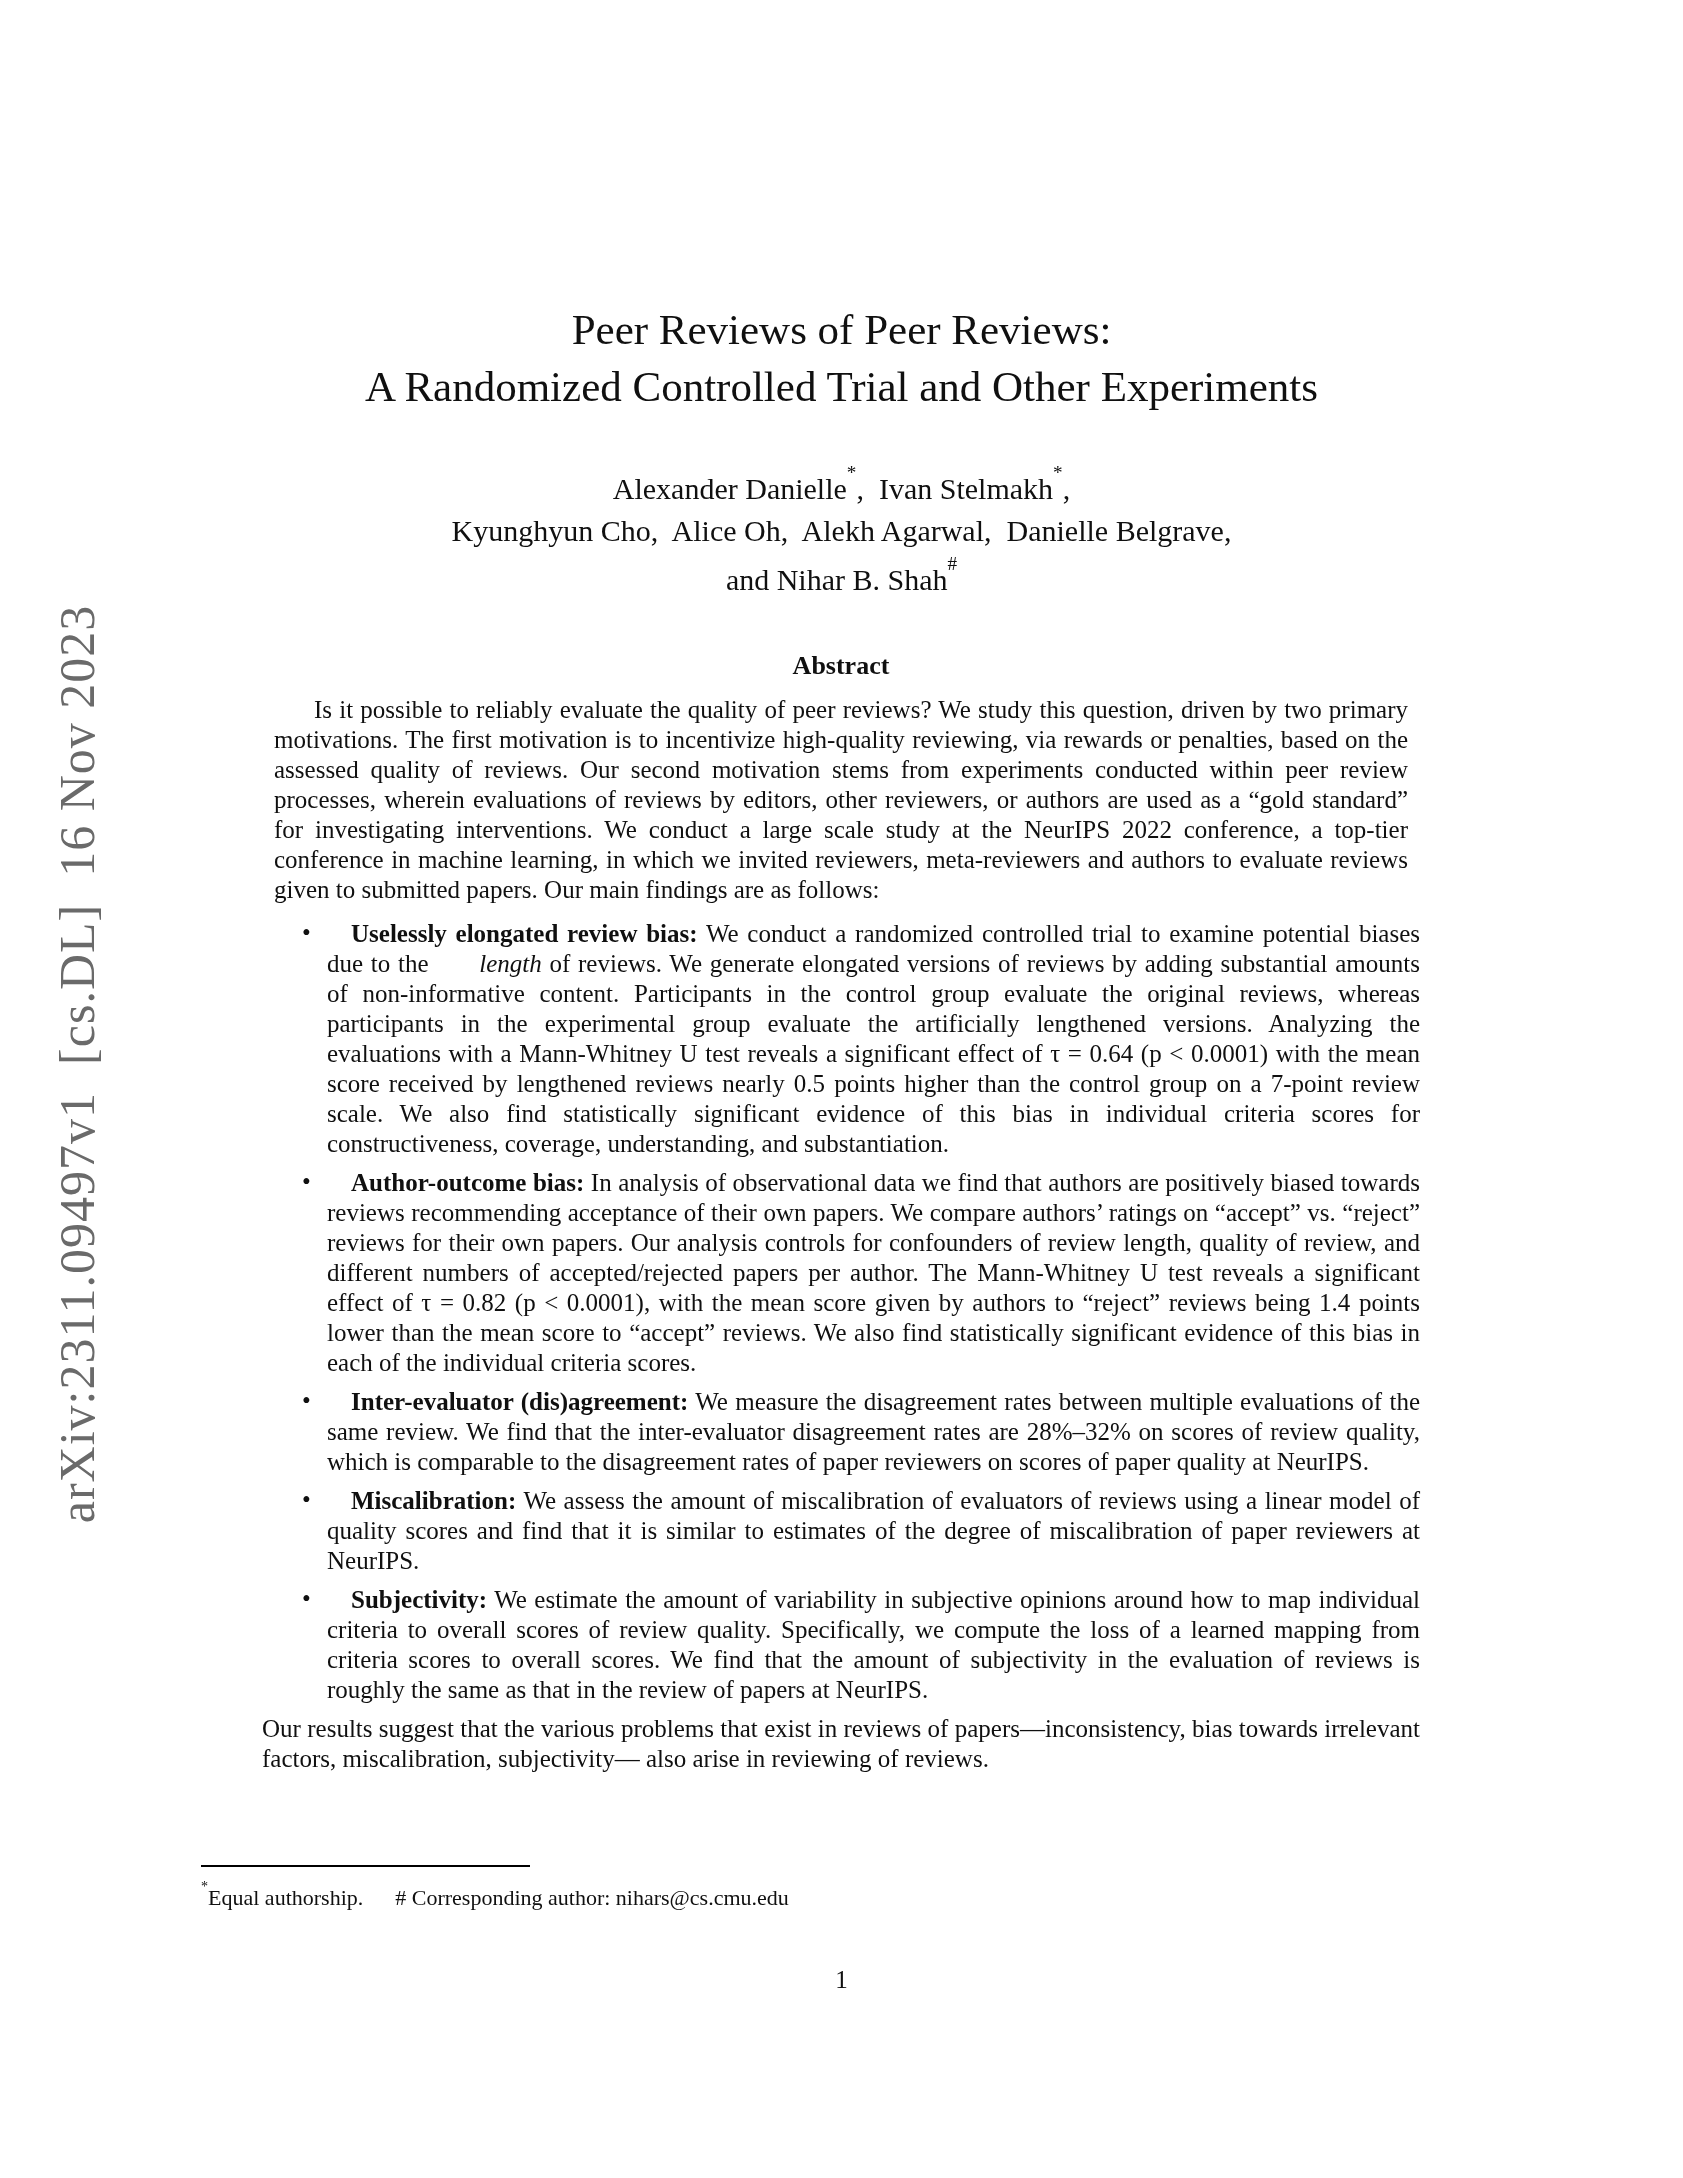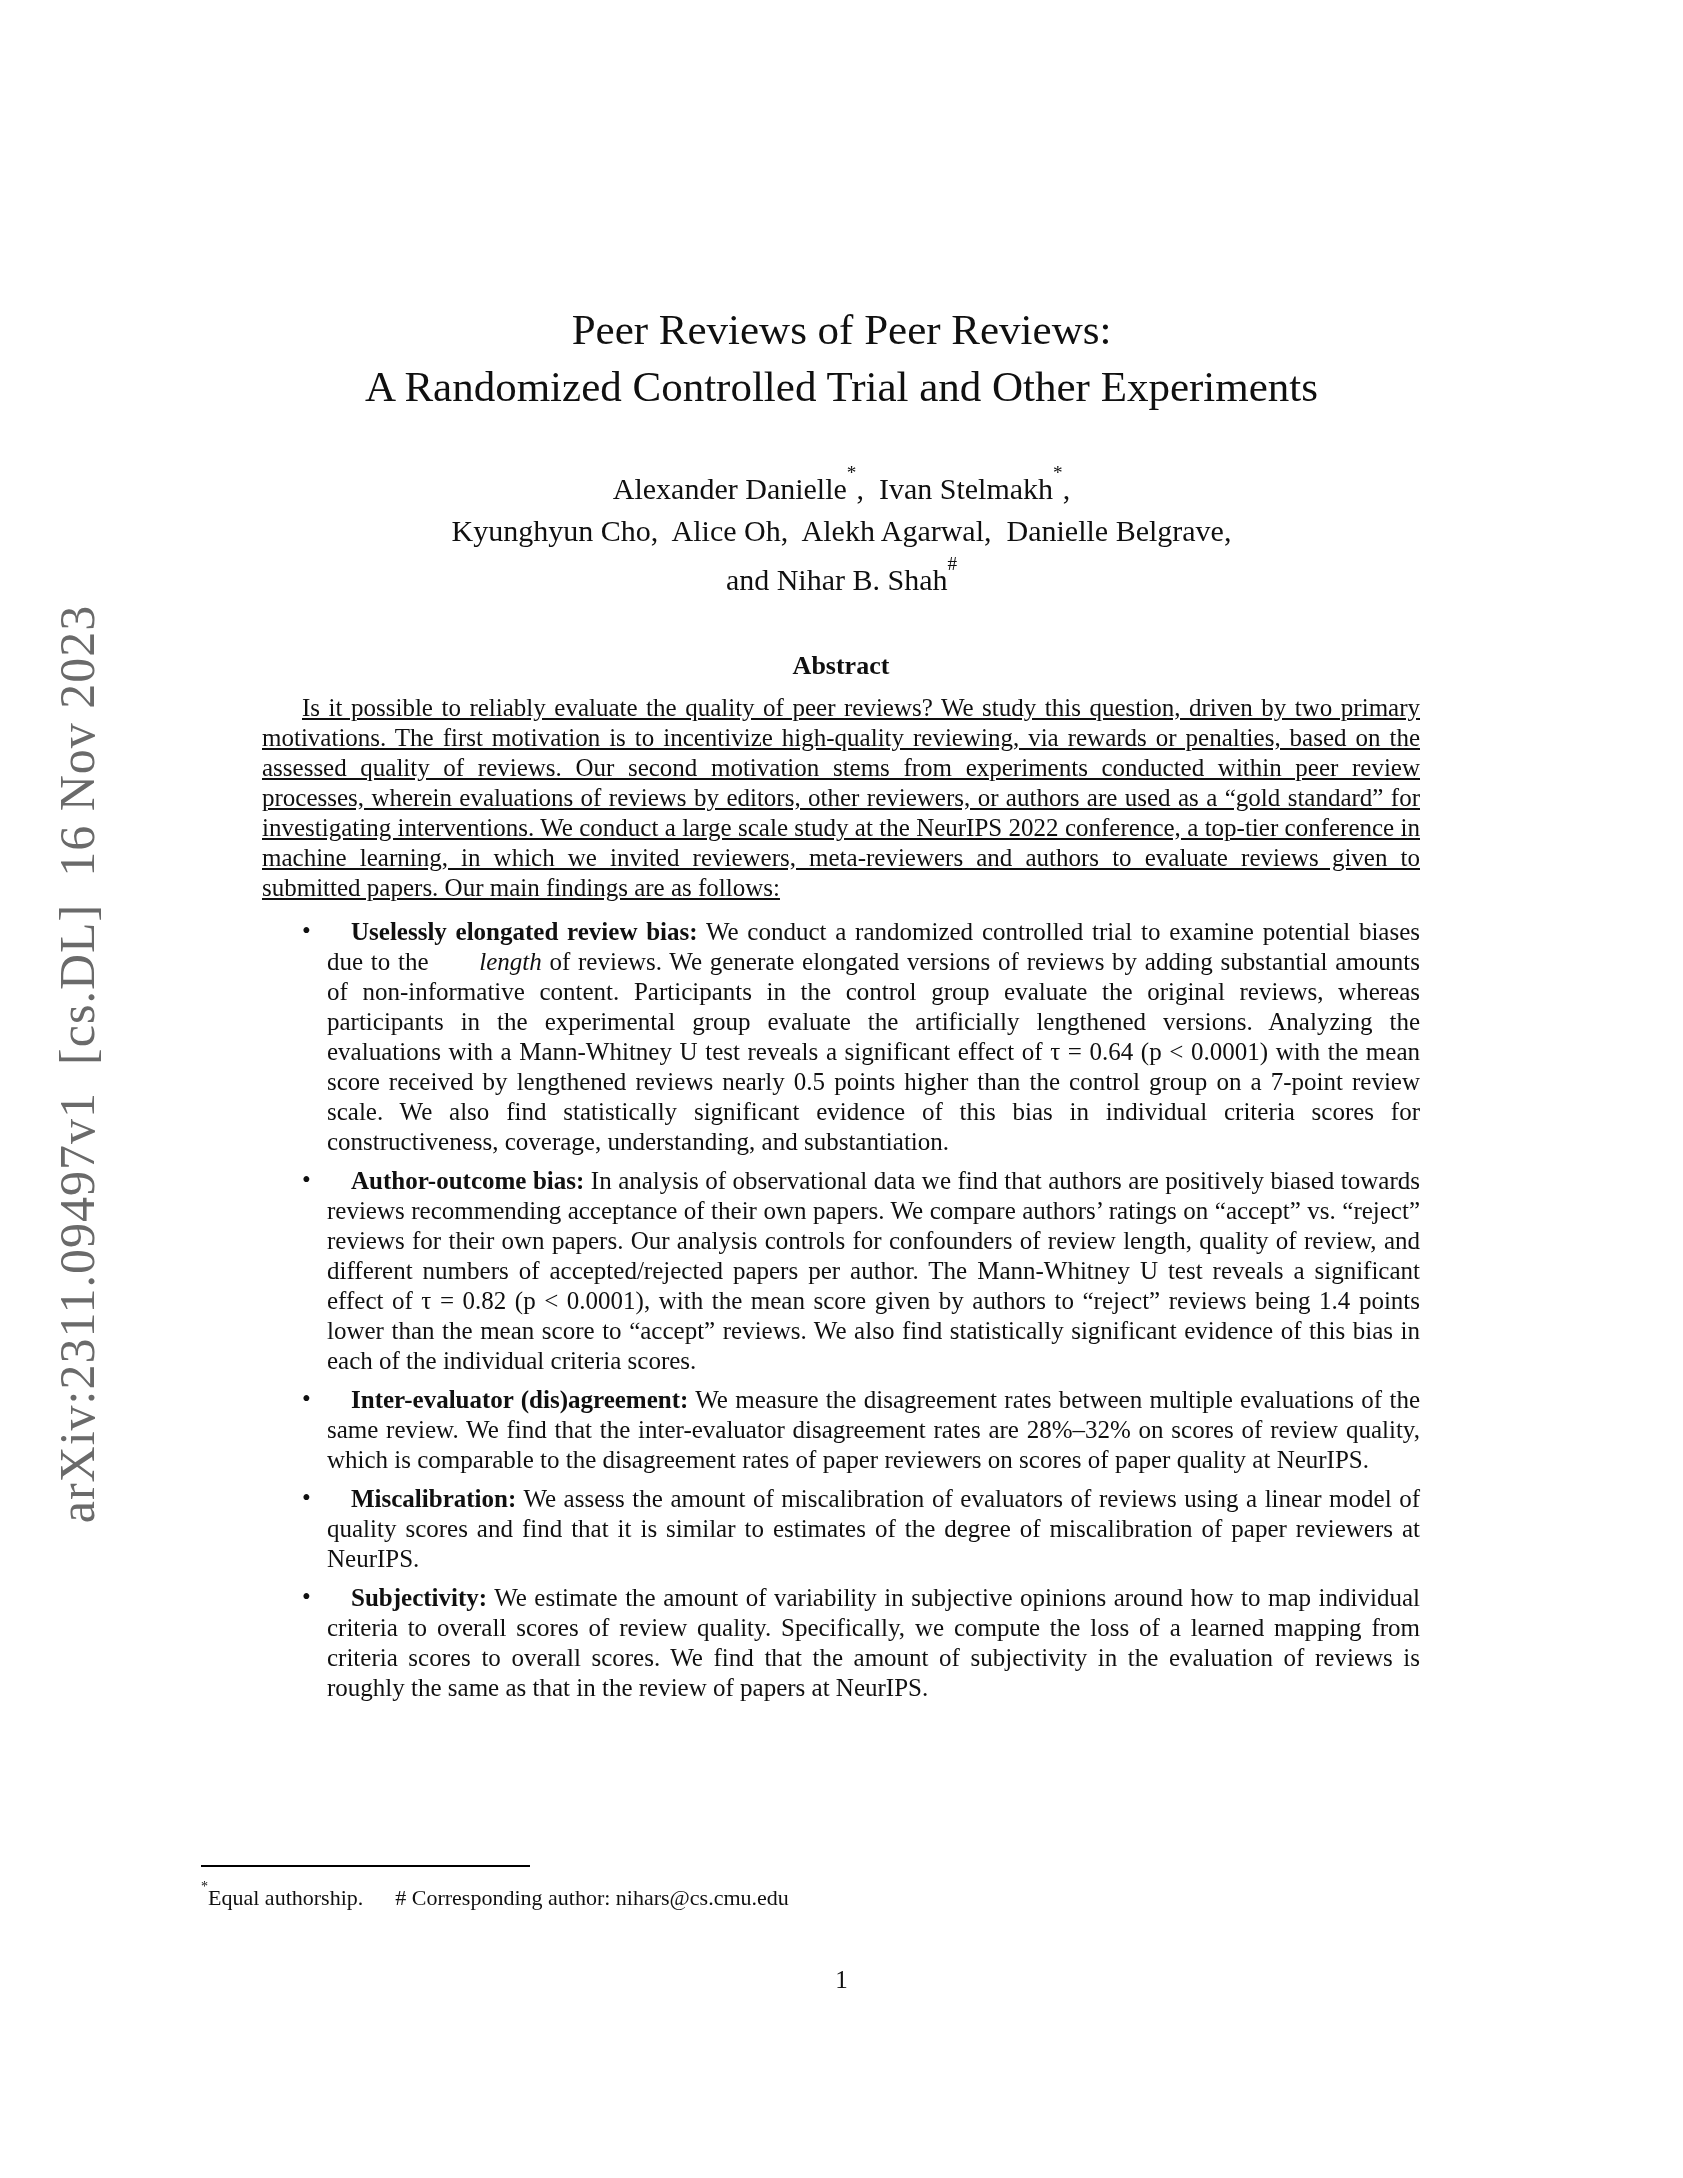--- a/index.html
+++ b/index.html
@@ -59,23 +59,22 @@
     text-align: justify;
   }
   .abstract-heading {
     margin: 0 0 10px 0;
     font-size: 26px;
     line-height: 34px;
     font-weight: bold;
     text-align: center;
   }
   .abstract-intro {
-    margin: 0;
+    margin: 12px;
     text-indent: 40px;
-    text-decoration: underline;
   }
   .bullets {
     list-style: none;
     margin: 14px 0 0 0;
     padding: 0;
   }
   .bullet {
     position: relative;
     padding-left: 65px;
     margin-top: 9px;
@@ -148,20 +147,21 @@
         <span class="bullet-marker">•</span><span class="bullet-label">Inter-evaluator (dis)agreement:</span> <span>We measure the disagreement rates between multiple evaluations of the same review.  We find that the inter-evaluator disagreement rates are 28%–32% on scores of review quality, which is comparable to the disagreement rates of paper reviewers on scores of paper quality at NeurIPS.</span>
       </li>
       <li class="bullet">
         <span class="bullet-marker">•</span><span class="bullet-label">Miscalibration:</span> <span>We assess the amount of miscalibration of evaluators of reviews using a linear model of quality scores and find that it is similar to estimates of the degree of miscalibration of paper reviewers at NeurIPS.</span>
       </li>
       <li class="bullet">
         <span class="bullet-marker">•</span><span class="bullet-label">Subjectivity:</span> <span>We estimate the amount of variability in subjective opinions around how to map individual criteria to overall scores of review quality.  Specifically, we compute the loss of a learned mapping from criteria scores to overall scores.  We find that the amount of subjectivity in the evaluation of reviews is roughly the same as that in the review of papers at NeurIPS.</span>
       </li>
     </ul>
 
+    <p class="abstract-closing">Our results suggest that the various problems that exist in reviews of papers—inconsistency, bias towards irrelevant factors, miscalibration, subjectivity— also arise in reviewing of reviews.</p>
   </section>
 
   <footer class="footnote-block">
     <div class="footnote-rule"></div>
     <p class="footnote-text"><sup class="mark">*</sup><span>Equal authorship.</span><span class="fn-part2"># Corresponding author: nihars@cs.cmu.edu</span></p>
   </footer>
 
   <div class="page-number">1</div>
 
 </div>

